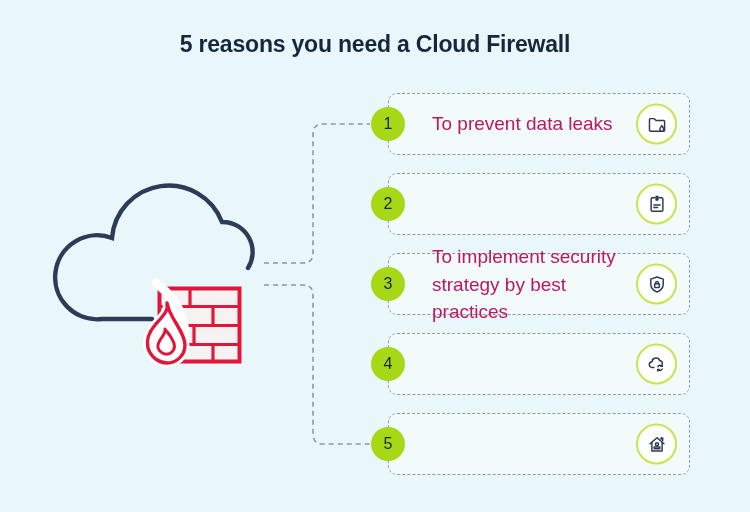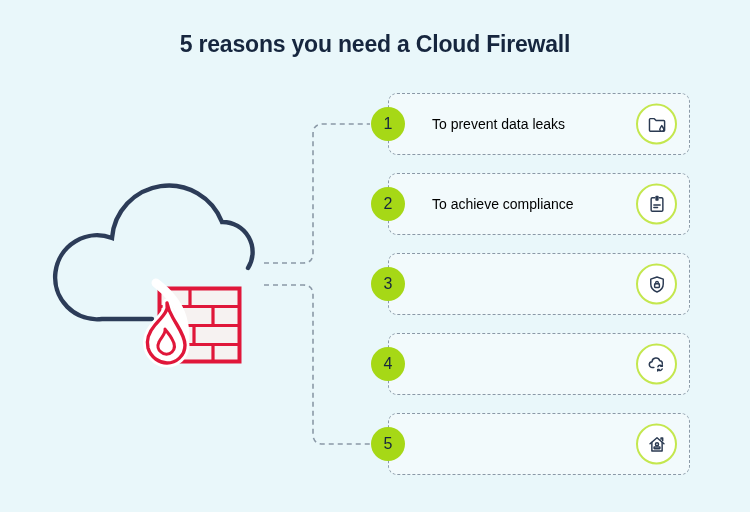--- a/index.html
+++ b/index.html
@@ -60,23 +60,23 @@
     display: flex;
     align-items: center;
     justify-content: center;
   }
   .item-text {
     position: absolute;
     left: 43px;
     top: 50%;
     transform: translateY(-50%);
     max-width: 190px;
-    font-size: 14px;
+    font-size: 19px;
     line-height: 1.45;
-    color: #000000;
+    color: #be185d;
     font-weight: 500;
     white-space: pre-line;
   }
   .icon-circle {
     position: absolute;
     right: 12px;
     top: 50%;
     transform: translateY(-50%);
     width: 41px;
     height: 41px;
@@ -142,35 +142,36 @@
         <g class="glyph">
           <path d="M3.8 18.3 V6.6 Q3.8 5.6 4.8 5.6 H9 L11 7.7 H19.3 Q20.3 7.7 20.3 8.7 V18.3 Q20.3 19.3 19.3 19.3 H4.8 Q3.8 19.3 3.8 18.3 Z"></path>
           <path d="M17.2 13.2 C16 15.1 15 16.2 15 17.6 A2.3 2.3 0 0 0 19.5 17.6 C19.5 16.2 18.5 15.1 17.2 13.2 Z" fill="#ffffff"></path>
         </g>
       </svg>
     </div>
   </div>
 
   <div class="item item-2">
     <div class="badge">2</div>
-    <div class="item-text">To achieve compliance</div>
     <div class="icon-circle">
       <svg viewBox="0 0 24 24">
         <g class="glyph">
           <path d="M9.5 4.6 H7 Q5.6 4.6 5.6 6 V18 Q5.6 19.4 7 19.4 H17 Q18.4 19.4 18.4 18 V6 Q18.4 4.6 17 4.6 H14.5"></path>
           <rect x="11" y="3.2" width="2" height="4" fill="#2b3a52"></rect>
           <path d="M8.6 12.6 H15.4"></path>
           <path d="M8.6 15.2 H12.6"></path>
         </g>
       </svg>
     </div>
   </div>
 
   <div class="item item-3">
     <div class="badge">3</div>
+    <div class="item-text">To implement security
+strategy by best practices</div>
     <div class="icon-circle">
       <svg viewBox="0 0 24 24">
         <g class="glyph">
           <path d="M12 3.8 L18.8 6.2 V11.5 C18.8 15.8 16 18.8 12 20.2 C8 18.8 5.2 15.8 5.2 11.5 V6.2 Z"></path>
           <rect x="9.4" y="11.2" width="5.2" height="4" rx="0.7"></rect>
           <path d="M10.6 11.2 V10 a1.4 1.4 0 0 1 2.8 0 V11.2"></path>
         </g>
       </svg>
     </div>
   </div>

